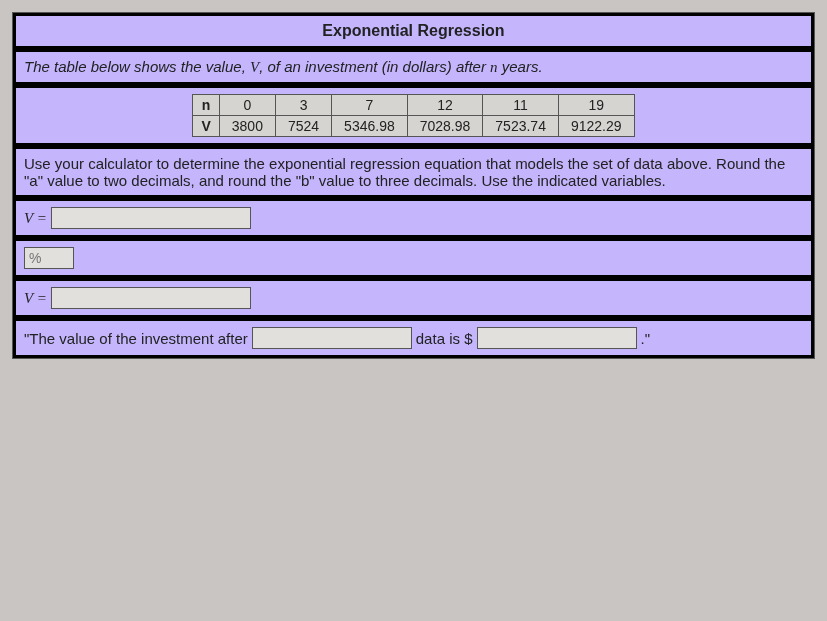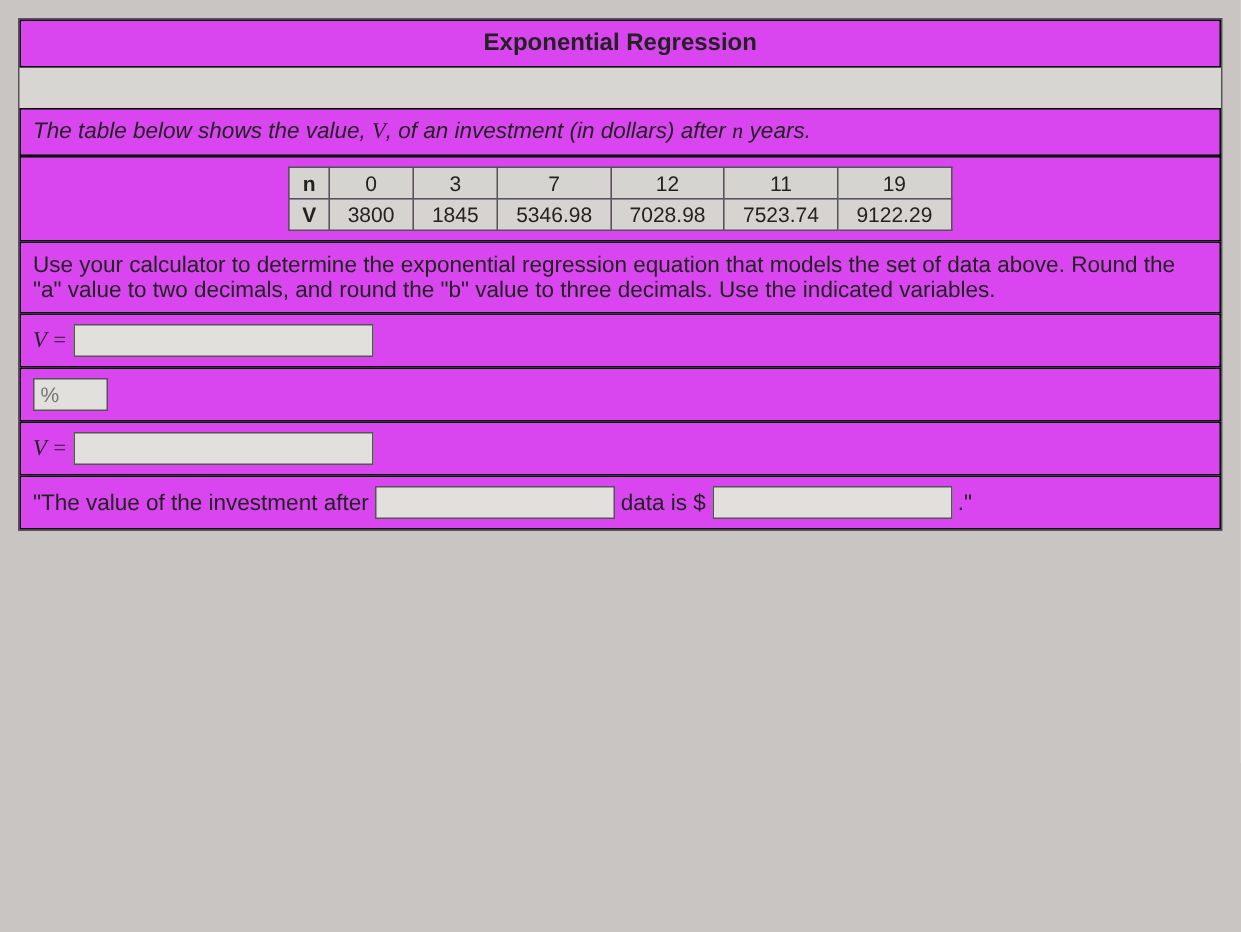--- a/index.html
+++ b/index.html
@@ -11,31 +11,31 @@
       background: #c8c5c2;
       width: 827px;
       height: 621px;
       color: #222;
     }
     .outer {
       border: 1px solid #555;
       background: #d8d6d3;
     }
     .cell {
-      border: 1px solid #000000;
+      border: 3px solid #000000;
       padding: 6px 8px;
-      background: #d946ef;
+      background: #c4b5fd;
     }
     .title {
       text-align: center;
       font-weight: bold;
       font-size: 16px;
       padding: 6px;
     }
-    .italic { font-style: italic; margin-top: 27px; }
+    .italic { font-style: italic; }
     .math { font-family: 'Times New Roman', serif; font-style: italic; }
     .data-table-wrap {
       padding: 6px;
       display: flex;
       justify-content: center;
     }
     table.dt {
       border-collapse: collapse;
     }
     table.dt td {
@@ -85,21 +85,21 @@
         <td>0</td>
         <td>3</td>
         <td>7</td>
         <td>12</td>
         <td>11</td>
         <td>19</td>
       </tr>
       <tr>
         <td class="hdr">V</td>
         <td>3800</td>
-        <td>1845</td>
+        <td>7524</td>
         <td>5346.98</td>
         <td>7028.98</td>
         <td>7523.74</td>
         <td>9122.29</td>
       </tr>
     </tbody>
       </table>
   </div>
 
   <div class="cell">Use your calculator to determine the exponential regression equation that models the set of data above. Round the "a" value to two decimals, and round the "b" value to three decimals. Use the indicated variables.</div>

